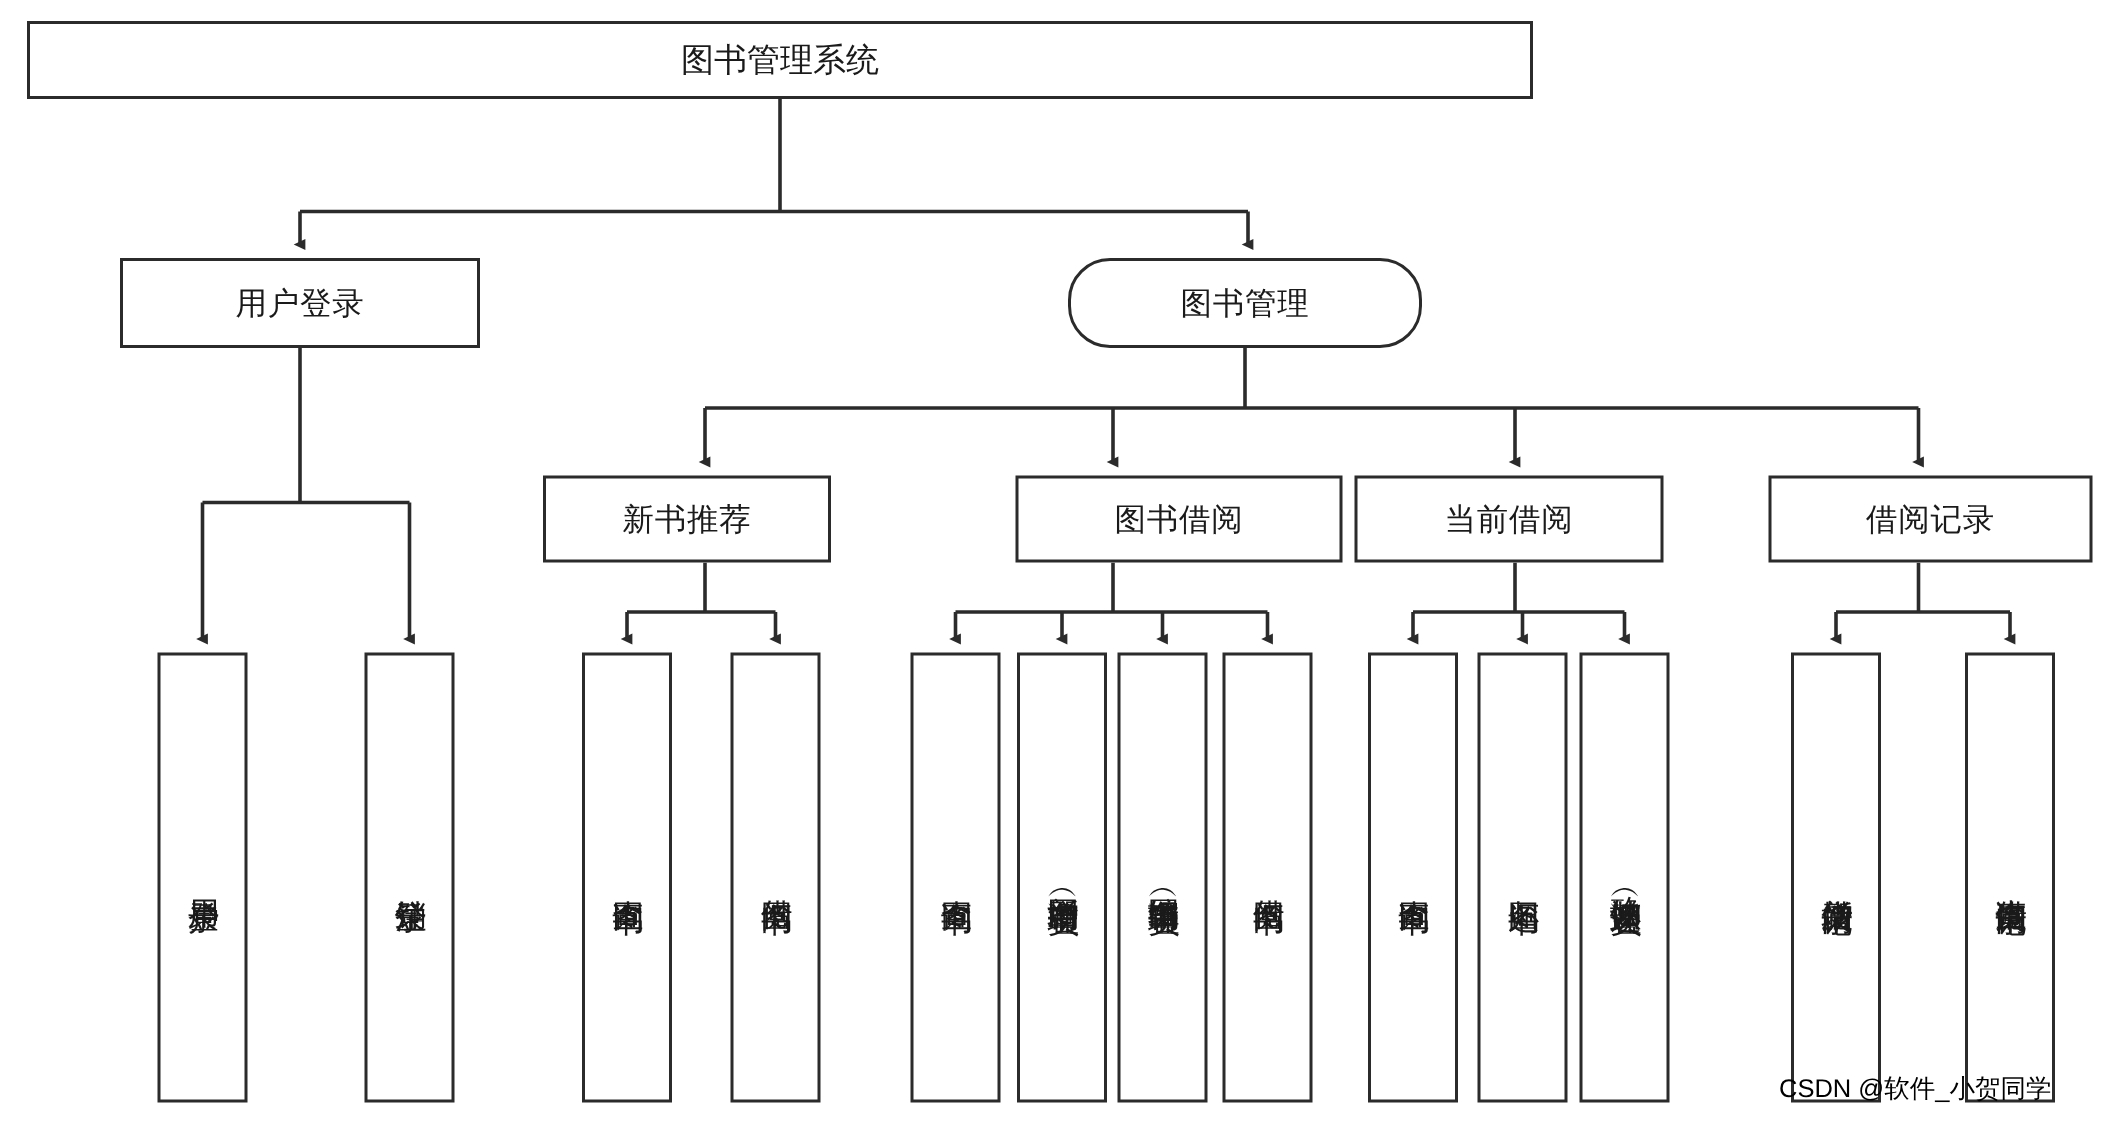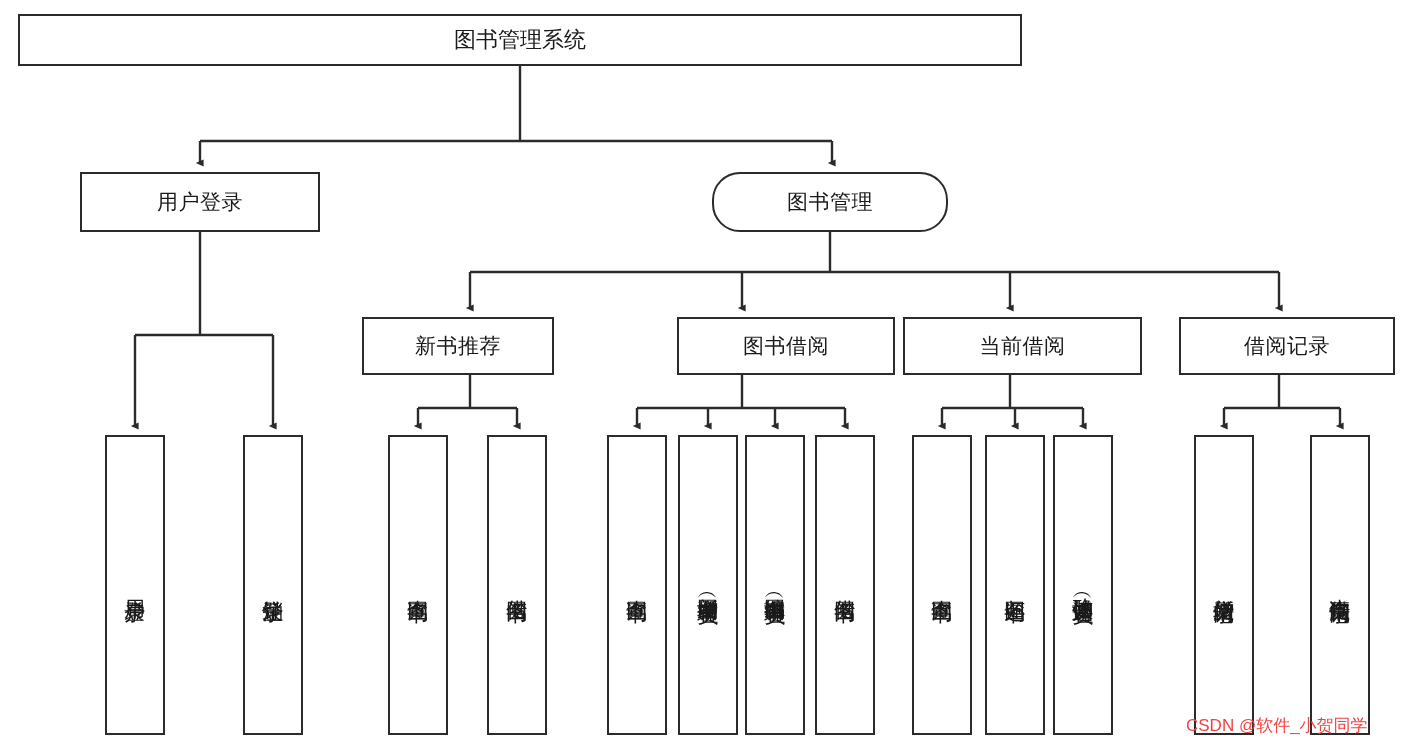--- a/index.html
+++ b/index.html
@@ -56,21 +56,21 @@
   svg.edges {
     position: absolute;
     left: 0;
     top: 0;
     width: 1405px;
     height: 747px;
     pointer-events: none;
   }
   .watermark {
     position: absolute;
-    color: #ef4444;
+    color: #000000;
     font-size: 17px;
     white-space: nowrap;
     left: 1186px;
     top: 714px;
   }
 </style>
 </head>
 <body>
 
 <div id="canvas">
@@ -138,21 +138,21 @@
   <div class="node h" style="left:712px; top:172px; width:236px; height:60px;border-radius:28px;">
     <span>图书管理</span>
   </div>
 
   <div class="node h" style="left:362px; top:317px; width:192px; height:58px;">
     <span>新书推荐</span>
   </div>
   <div class="node h" style="left:633px; top:317px; width:218px; height:58px;margin-left:44px;">
     <span>图书借阅</span>
   </div>
-  <div class="node h" style="left:903px; top:317px; width:239px; height:58px;">
+  <div class="node h" style="left:903px; top:317px; width:206px; height:58px;">
     <span>当前借阅</span>
   </div>
   <div class="node h" style="left:1179px; top:317px; width:216px; height:58px;">
     <span>借阅记录</span>
   </div>
 
   <div class="leaf" style="left:105px; top:435px; width:60px; height:300px;">
     <span class="vtext">用户登录</span>
   </div>
   <div class="leaf" style="left:243px; top:435px; width:60px; height:300px;">

